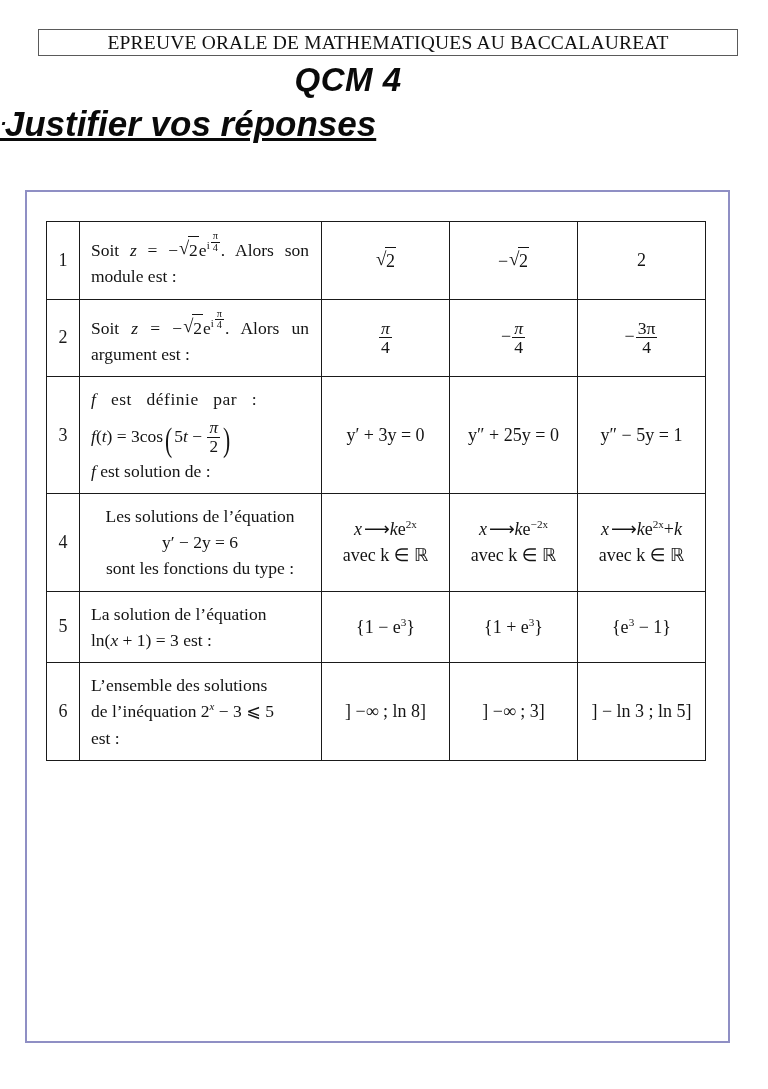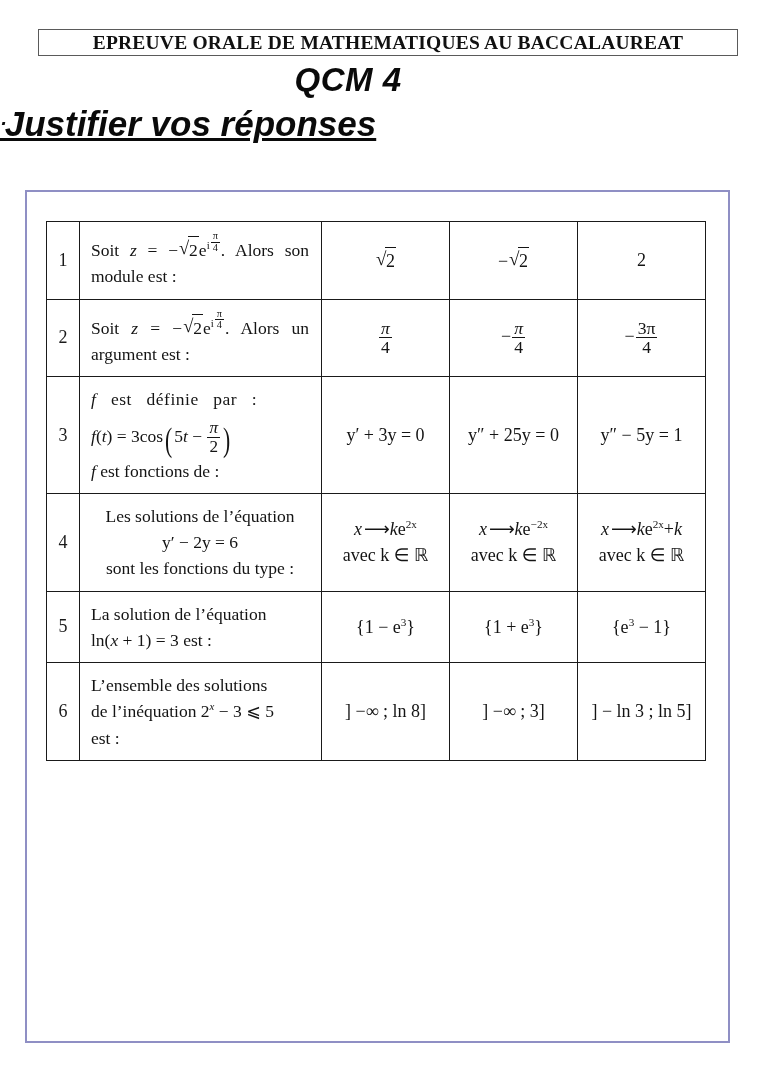--- a/index.html
+++ b/index.html
@@ -24,21 +24,21 @@
     height: 27px;
     border: 1.5px solid #5a5a5a;
     box-sizing: border-box;
     display: flex;
     align-items: center;
     justify-content: center;
     background: #fff;
   }
   .title-box .title-text {
     font-family: "Liberation Serif", serif;
-    font-weight: bold;
+    font-weight: normal;
     font-size: 19.5px;
     letter-spacing: 0.2px;
     color: #111;
     white-space: nowrap;
   }
 
   .qcm-heading {
     position: absolute;
     left: 0;
     top: 61px;
@@ -247,21 +247,21 @@
       <span>−</span><span class="frac"><span class="top">3π</span><span class="bot">4</span></span>
       
     </td>
   </tr>
 
   <tr>
     <td class="num-cell">3</td>
     <td class="ques-cell">
       <span class="blockline" style="letter-spacing:0.5px;"><span class="mi">f</span><span>&nbsp;&nbsp;&nbsp;est&nbsp;&nbsp;&nbsp;définie&nbsp;&nbsp;&nbsp;par&nbsp;&nbsp;&nbsp;:</span></span>
       <span class="blockline nowrap" style="margin-top:6px;"><span class="mi">f</span><span>(</span><span class="mi">t</span><span>) = 3cos</span><span class="bigparen">(</span><span>5</span><span class="mi">t</span><span> − </span><span class="frac"><span class="top mi">π</span><span class="bot">2</span></span><span class="bigparen">)</span></span>
-      <span class="blockline" style="margin-top:2px;"><span class="mi">f</span><span> est fonctions de :</span></span>
+      <span class="blockline" style="margin-top:2px;"><span class="mi">f</span><span> est solution de :</span></span>
     </td>
     <td class="ans-cell">y′ + 3y = 0</td>
     <td class="ans-cell">y″ + 25y = 0</td>
     <td class="ans-cell">y″ − 5y = 1</td>
   </tr>
 
   <tr>
     <td class="num-cell">4</td>
     <td class="ques-cell" style="text-align:center;">
       <span class="blockline">Les solutions de l’équation</span>

